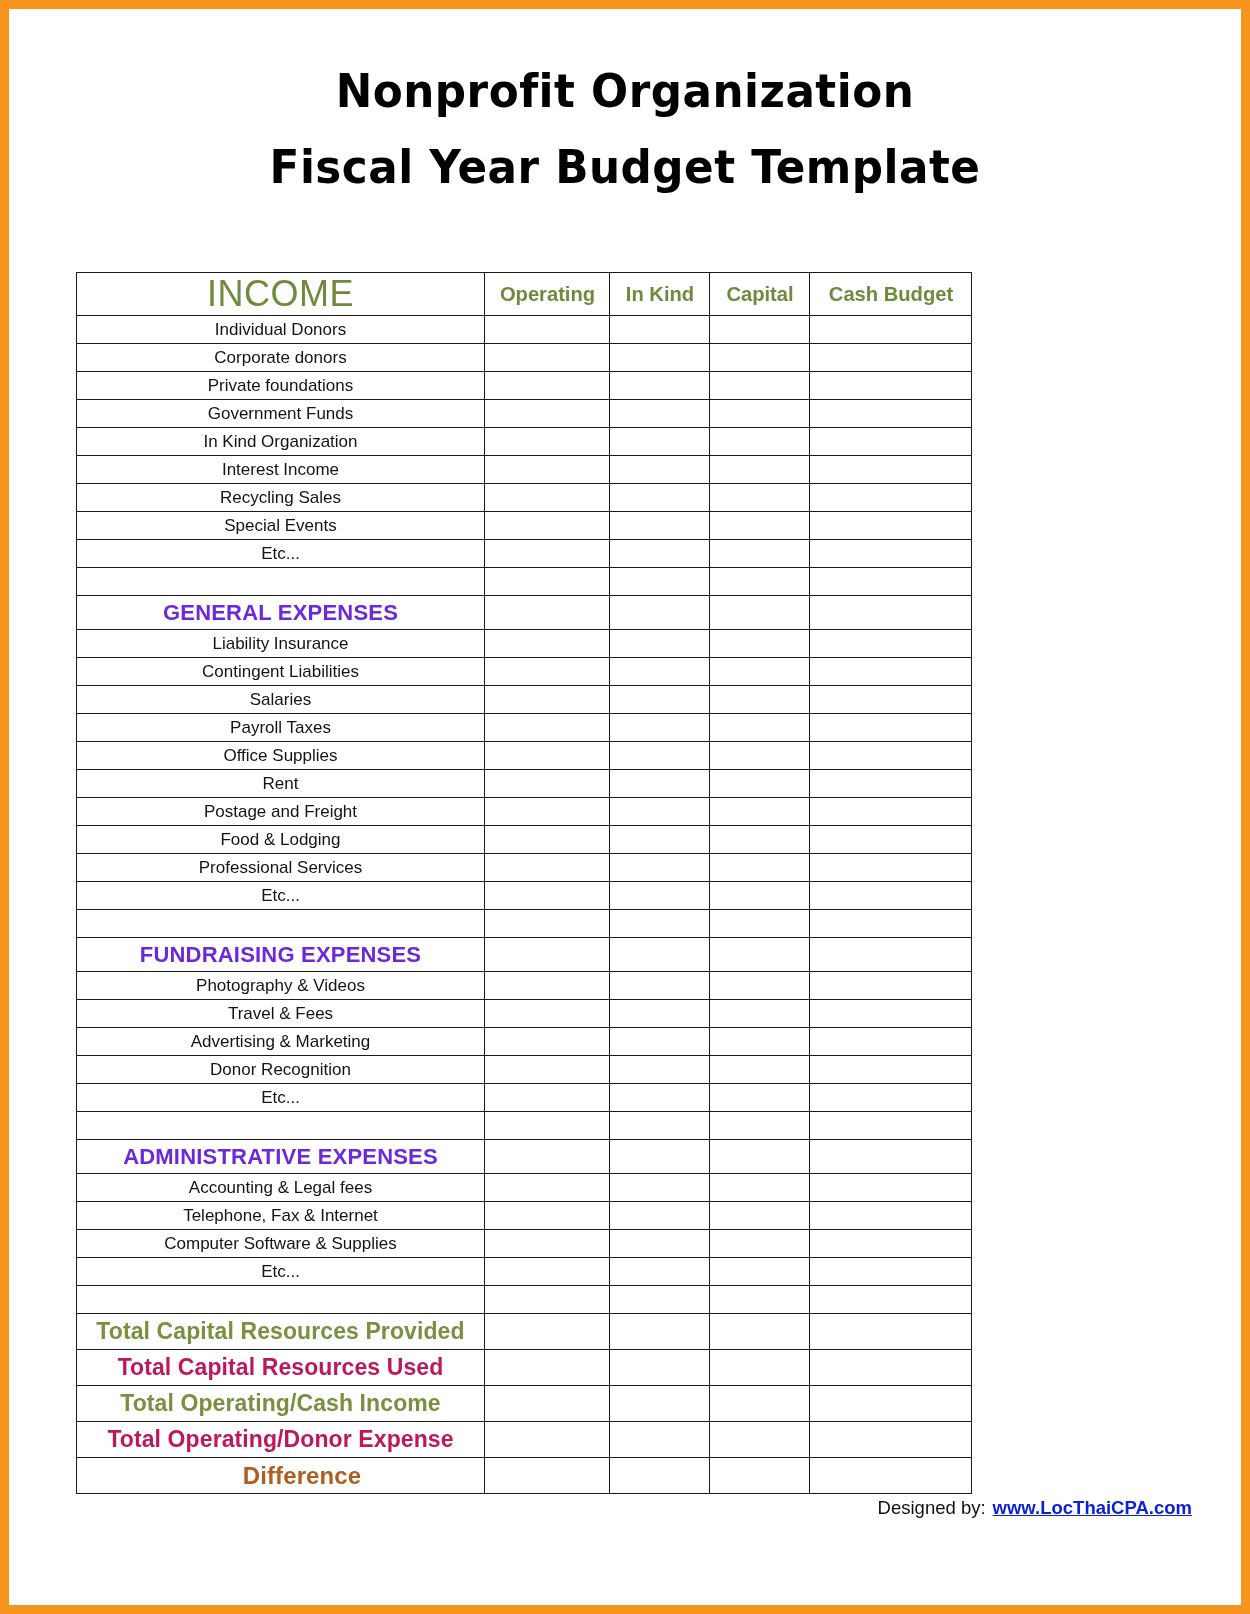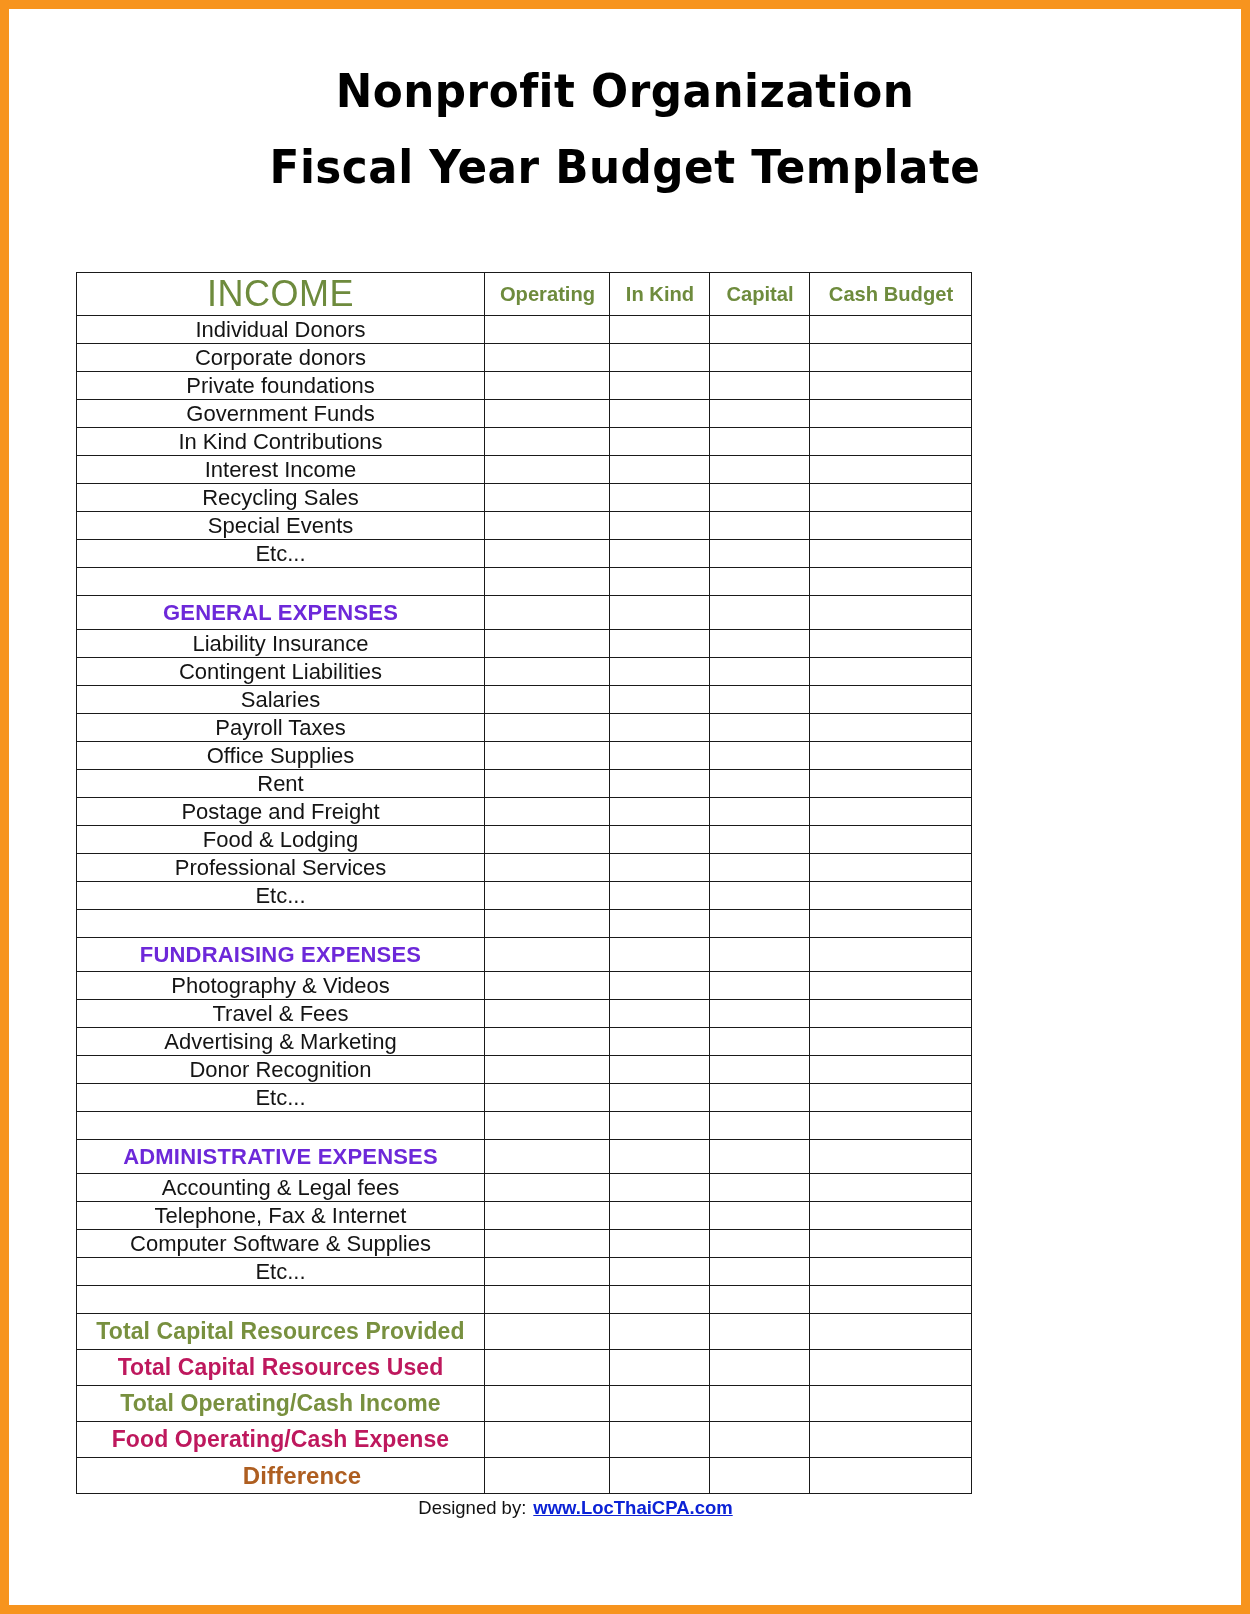--- a/index.html
+++ b/index.html
@@ -83,21 +83,21 @@
   }
   tr.hdr td.colhead {
     font-size: 21px;
     font-weight: bold;
     color: #6E8B3D;
     transform: scaleX(0.96);
   }
 
   
   tr.item td.lbl {
-    font-size: 22px;
+    font-size: 17px;
     color: #141414;
     margin-left: 31px;
   }
 
   
   tr.spacer td { height: 27px; }
 
   
   tr.section td { height: 33px; }
   tr.section td.lbl {
@@ -117,22 +117,22 @@
   tr.total.green td.lbl { color: #78903F; }
   tr.total.black td.lbl { color: #be185d; }
   tr.total.brown td.lbl { color: #AE5E20; font-size: 24px; padding-left: 43px; }
 
   
   #footer {
     position: absolute;
     left: 0;
     right: 0;
     top: 1488px;
-    text-align: center;
-    padding-right: 99px;
+    text-align: right;
+    padding-right: 49px;
     font-size: 18.5px;
     color: #111111;
     font-family: "Liberation Sans", sans-serif;
     white-space: nowrap;
   }
   #footer .by { color: #111111; }
   #footer .url {
     color: #0B22D6;
     text-decoration: underline;
     margin-left: 7px;
@@ -188,21 +188,21 @@
             <td class="val"></td>
           </tr>
           <tr class="item">
             <td class="lbl">Government Funds</td>
             <td class="val"></td>
             <td class="val"></td>
             <td class="val"></td>
             <td class="val"></td>
           </tr>
           <tr class="item">
-            <td class="lbl">In Kind Contributions</td>
+            <td class="lbl">In Kind Organization</td>
             <td class="val"></td>
             <td class="val"></td>
             <td class="val"></td>
             <td class="val"></td>
           </tr>
           <tr class="item">
             <td class="lbl">Interest Income</td>
             <td class="val"></td>
             <td class="val"></td>
             <td class="val"></td>
@@ -426,21 +426,21 @@
             <td class="val"></td>
           </tr>
           <tr class="total green">
             <td class="lbl">Total Operating/Cash Income</td>
             <td class="val"></td>
             <td class="val"></td>
             <td class="val"></td>
             <td class="val"></td>
           </tr>
           <tr class="total black">
-            <td class="lbl">Food Operating/Cash Expense</td>
+            <td class="lbl">Total Operating/Donor Expense</td>
             <td class="val"></td>
             <td class="val"></td>
             <td class="val"></td>
             <td class="val"></td>
           </tr>
           <tr class="total brown">
             <td class="lbl">Difference</td>
             <td class="val"></td>
             <td class="val"></td>
             <td class="val"></td>

